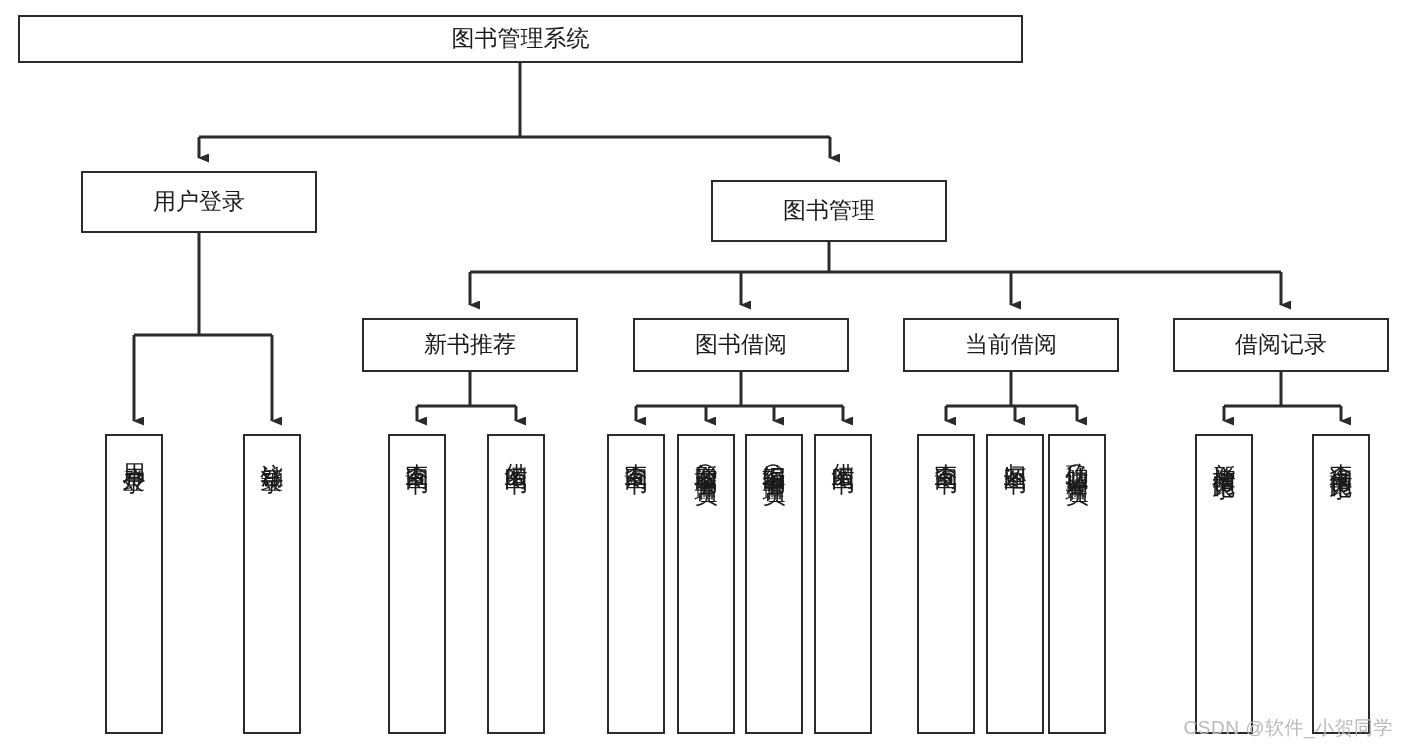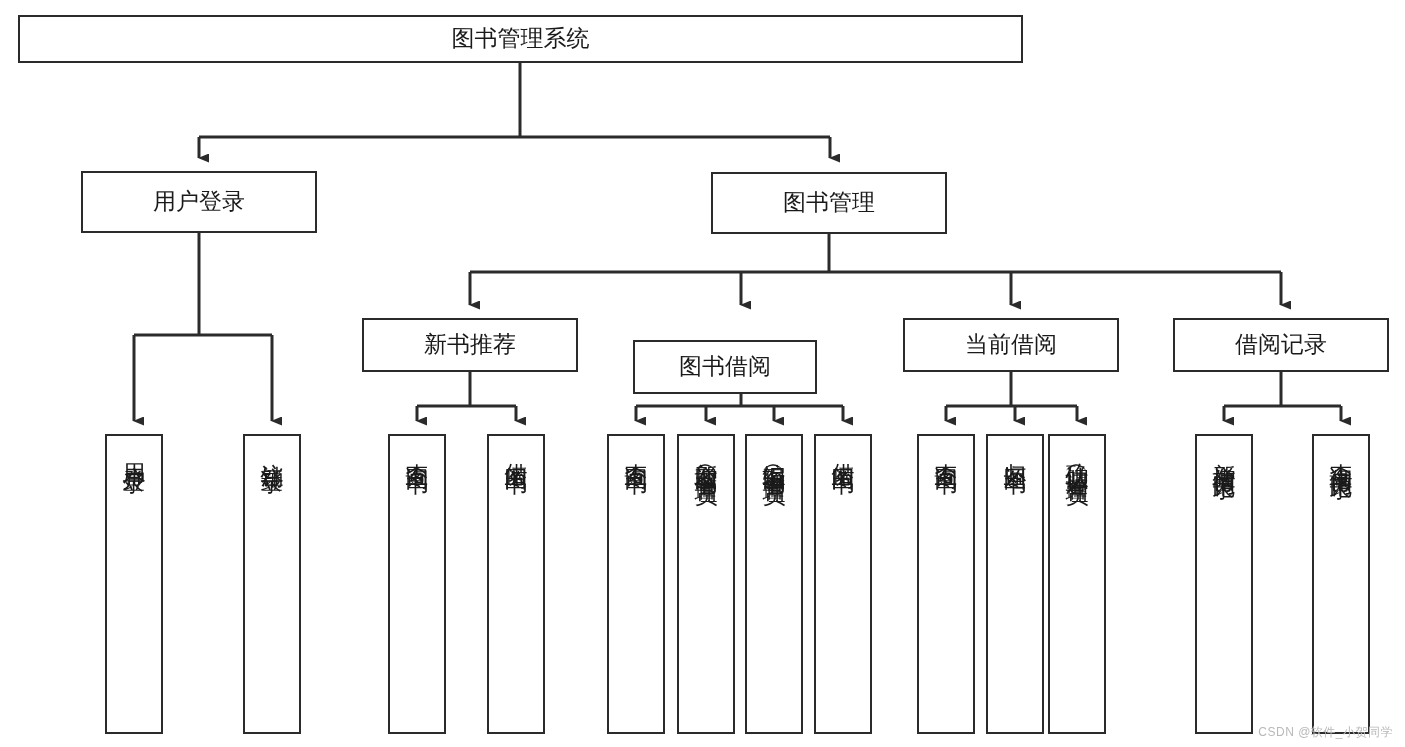--- a/index.html
+++ b/index.html
@@ -59,21 +59,21 @@
     writing-mode: vertical-rl;
     text-orientation: upright;
     font-size: 23px;
     letter-spacing: 3px;
     line-height: 1;
   }
   .watermark {
     position: absolute;
     right: 12px;
     bottom: 6px;
-    font-size: 12px;
+    font-size: 19px;
     color: #b9b9b9;
     letter-spacing: 0.5px;
     z-index: 3;
     white-space: nowrap;
   }
 </style>
 </head>
 <body>
 
 <div id="diagram-root">
@@ -128,28 +128,28 @@
     </g>
   </svg>
 
   <div class="node root horizontal" style="left:18px; top:15px; width:1005px; height:48px;">
     <span class="label">图书管理系统</span>
   </div>
 
   <div class="node horizontal" style="left:81px; top:171px; width:236px; height:62px;">
     <span class="label">用户登录</span>
   </div>
-  <div class="node horizontal" style="left:711px; top:172px; width:236px; height:62px;">
+  <div class="node horizontal" style="left:711px; top:180px; width:236px; height:62px;">
     <span class="label">图书管理</span>
   </div>
 
   <div class="node horizontal" style="left:362px; top:318px; width:216px; height:54px;align-items:center;">
     <span class="label">新书推荐</span>
   </div>
-  <div class="node horizontal" style="left:633px; top:318px; width:184px; height:54px;margin-top:22px;">
+  <div class="node horizontal" style="left:633px; top:318px; width:216px; height:54px;">
     <span class="label">图书借阅</span>
   </div>
   <div class="node horizontal" style="left:903px; top:318px; width:216px; height:54px;">
     <span class="label">当前借阅</span>
   </div>
   <div class="node horizontal" style="left:1173px; top:318px; width:216px; height:54px;">
     <span class="label">借阅记录</span>
   </div>
 
   <div class="node vertical" style="left:105px; top:434px; width:58px; height:300px;">

